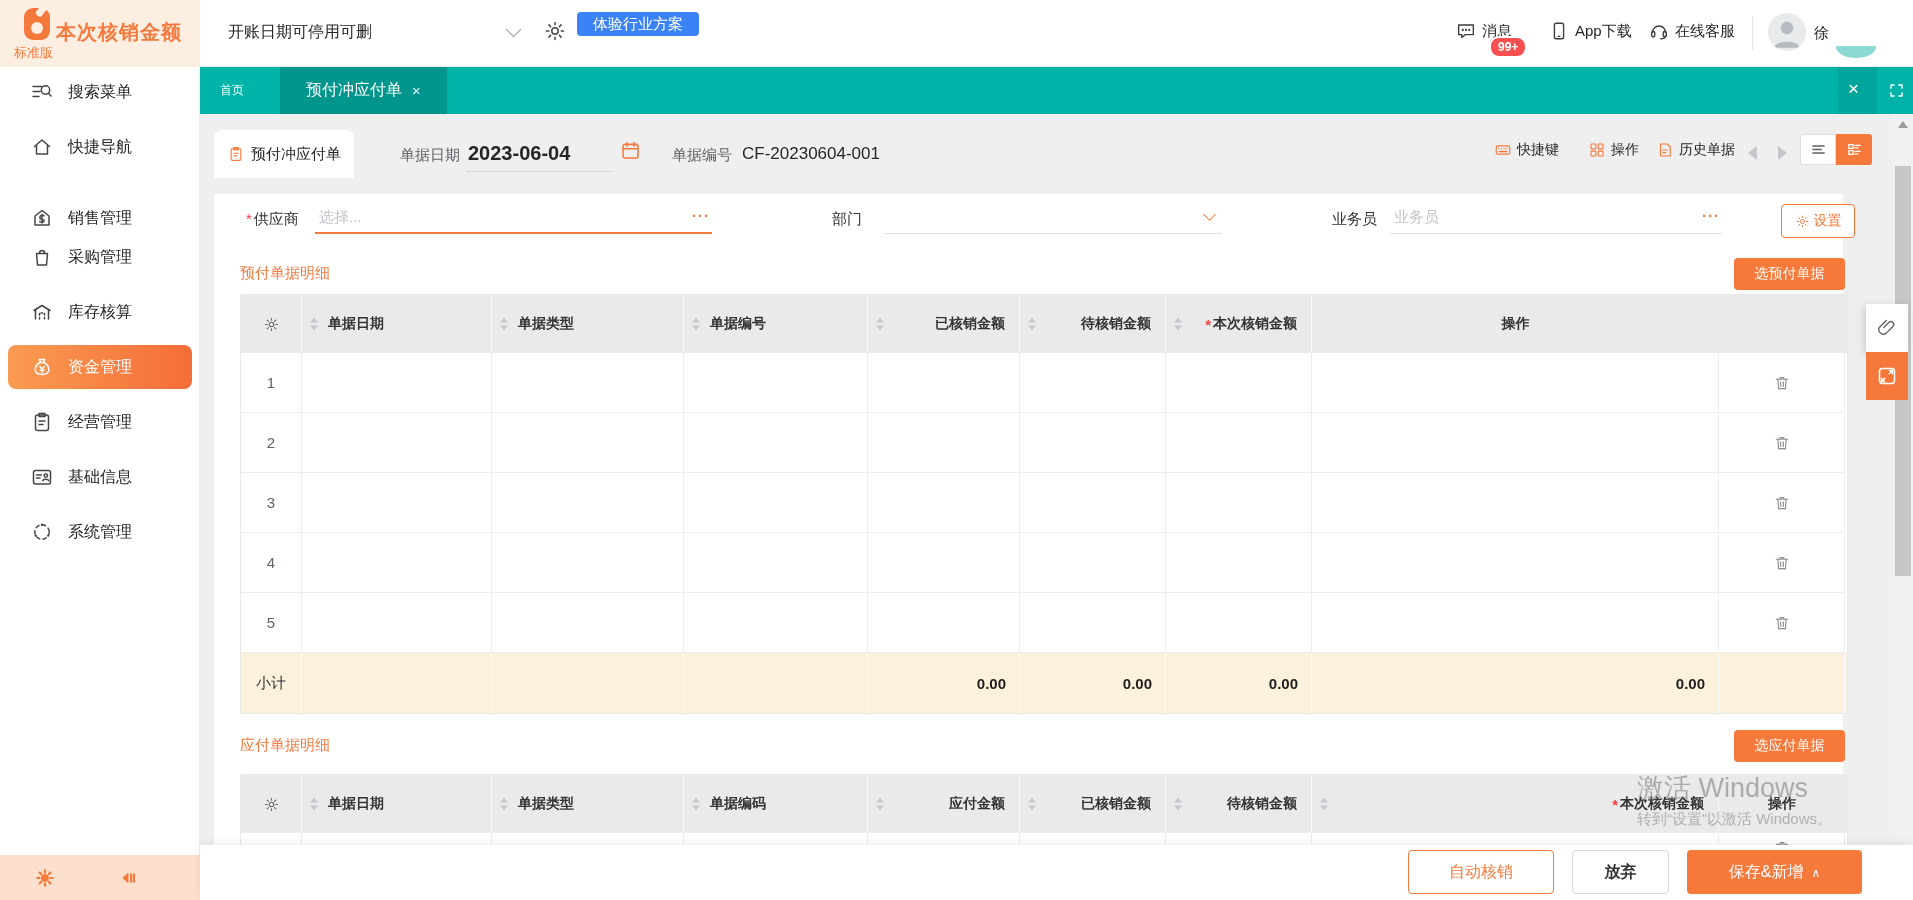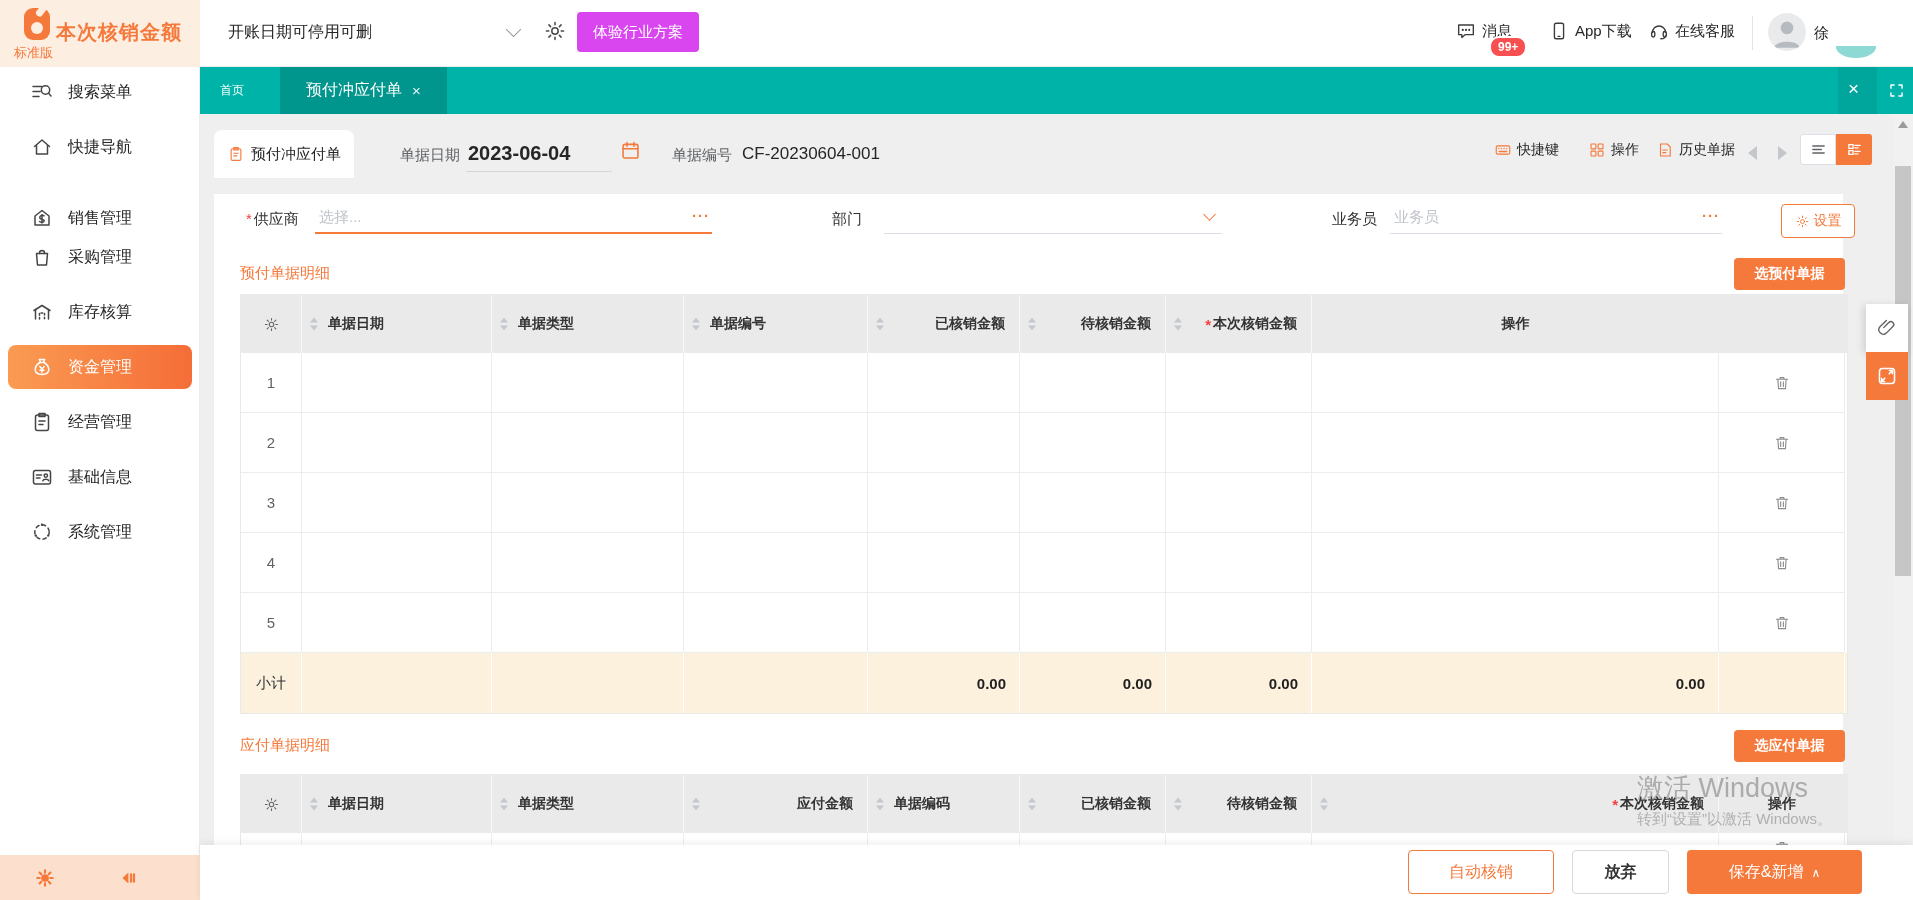--- a/index.html
+++ b/index.html
@@ -22,21 +22,21 @@
   .m-item.active .lb{color:#fff;}
   .side-footer{position:absolute;left:0;top:855px;width:200px;height:45px;background:#fcdfcc;display:flex;align-items:center;}
   .side-footer .fic{color:#f5793b;width:22px;height:22px;}
 
   
   .topbar{position:absolute;left:200px;top:0;width:1713px;height:67px;background:#fff;border-bottom:1px solid #ececec;z-index:20;}
   .acct{position:absolute;left:28px;top:22px;font-size:16px;color:#262626;cursor:pointer;}
   .chev-dn{position:absolute;width:11px;height:11px;border-right:1.6px solid #9a9a9a;border-bottom:1.6px solid #9a9a9a;transform:rotate(45deg);}
   .acct-chev{left:308px;top:24px;}
   .top-gear{position:absolute;left:343px;top:19px;width:24px;height:24px;color:#4a4a4a;cursor:pointer;}
-  .trial-btn{position:absolute;left:377px;top:12px;width:122px;height:40px;background:#d946ef;color:#fff;font-size:15px;border:none;border-radius:4px;cursor:pointer;}
+  .trial-btn{position:absolute;left:377px;top:12px;width:122px;height:24px;background:#3b82f6;color:#fff;font-size:15px;border:none;border-radius:4px;cursor:pointer;}
   .tb-item{position:absolute;top:20px;display:flex;align-items:center;gap:5px;color:#262626;font-size:15px;cursor:pointer;}
   .tb-item .ic{width:22px;height:22px;color:#3c3c3c;}
   .badge{position:absolute;left:1289px;top:5px;background:#f85050;color:#fff;font-size:12px;font-weight:bold;padding:2px 7px;border-radius:10px;border:2px solid #fff;z-index:2;margin-top:31px;}
   .tb-divider{position:absolute;left:1552px;top:16px;width:1px;height:34px;background:#e3e3e3;}
   .avatar{position:absolute;left:1568px;top:13px;width:38px;height:38px;border-radius:50%;background:#e9eaec;overflow:hidden;cursor:pointer;}
   .user-name{position:absolute;left:1614px;top:24px;font-size:15px;color:#262626;}
   .redact-teal{position:absolute;left:1636px;top:36px;width:40px;height:22px;border-radius:50%;background:#8ed9d3;}
   .redact-box{position:absolute;left:1630px;top:2px;width:48px;height:44px;background:#fff;}
 
   
@@ -74,21 +74,21 @@
   .f-field{position:absolute;top:6px;height:34px;}
   .f-field input{width:100%;height:100%;border:none;outline:none;background:transparent;font-size:15px;color:#303133;padding:0 24px 0 4px;}
   .f-field input::placeholder{color:#c0c4cc;}
   .u-orange{border-bottom:2px solid #f5793b;}
   .u-gray{border-bottom:1px solid #dcdfe6;}
   .dots{position:absolute;right:2px;top:7px;color:#f5793b;font-size:15px;font-weight:bold;letter-spacing:1px;cursor:pointer;}
   .dep-chev{position:absolute;right:8px;top:10px;width:9px;height:9px;border-right:1.6px solid #f5793b;border-bottom:1.6px solid #f5793b;transform:rotate(45deg);cursor:pointer;}
   .settings-btn{position:absolute;left:1567px;top:10px;width:74px;height:34px;border:1px solid #f5793b;border-radius:4px;background:#fff;color:#f5793b;font-size:14px;display:flex;align-items:center;justify-content:center;gap:4px;cursor:pointer;}
   .settings-btn .ic{width:15px;height:15px;}
   .sec-title{position:absolute;left:26px;font-size:15px;color:#f5793b;}
-  .sec-btn{position:absolute;left:1520px;width:111px;height:32px;background:#f5793b;color:#fff;font-size:14px;border:none;border-radius:4px;cursor:pointer;font-weight:bold;}
+  .sec-btn{position:absolute;left:1520px;width:111px;height:32px;background:#f5793b;color:#fff;font-size:14px;border:none;border-radius:4px;cursor:pointer;}
 
   
   .tbl{position:absolute;left:26px;width:1608px;border:1px solid #e9e9e9;}
   .grid-row{display:grid;grid-template-columns:61px 190px 192px 184px 152px 146px 146px 407px 126px;}
   .thead{background:#eaeaea;height:58px;}
   .th{position:relative;display:flex;align-items:center;font-size:14px;font-weight:bold;color:#333;border-right:1px solid #f8f8f8;padding-left:26px;}
   .th.num{justify-content:flex-end;padding-right:14px;}
   .th.center{justify-content:center;padding:0;}
   .th:last-child{border-right:none;}
   .sort{position:absolute;left:8px;top:50%;transform:translateY(-50%);display:flex;flex-direction:column;gap:3px;cursor:pointer;}
@@ -636,33 +636,33 @@
             </span>
             <span>单据日期</span>
           </div>
         <div class="th">
             <span class="sort">
               <b class="up"></b>
               <b class="dn"></b>
             </span>
             <span>单据类型</span>
           </div>
+        <div class="th">
+            <span class="sort">
+              <b class="up"></b>
+              <b class="dn"></b>
+            </span>
+            <span>单据编码</span>
+          </div>
         <div class="th num">
             <span class="sort">
               <b class="up"></b>
               <b class="dn"></b>
             </span>
             <span>应付金额</span>
-          </div>
-        <div class="th">
-            <span class="sort">
-              <b class="up"></b>
-              <b class="dn"></b>
-            </span>
-            <span>单据编码</span>
           </div>
         <div class="th num">
             <span class="sort">
               <b class="up"></b>
               <b class="dn"></b>
             </span>
             <span>已核销金额</span>
           </div>
         <div class="th num">
             <span class="sort">

